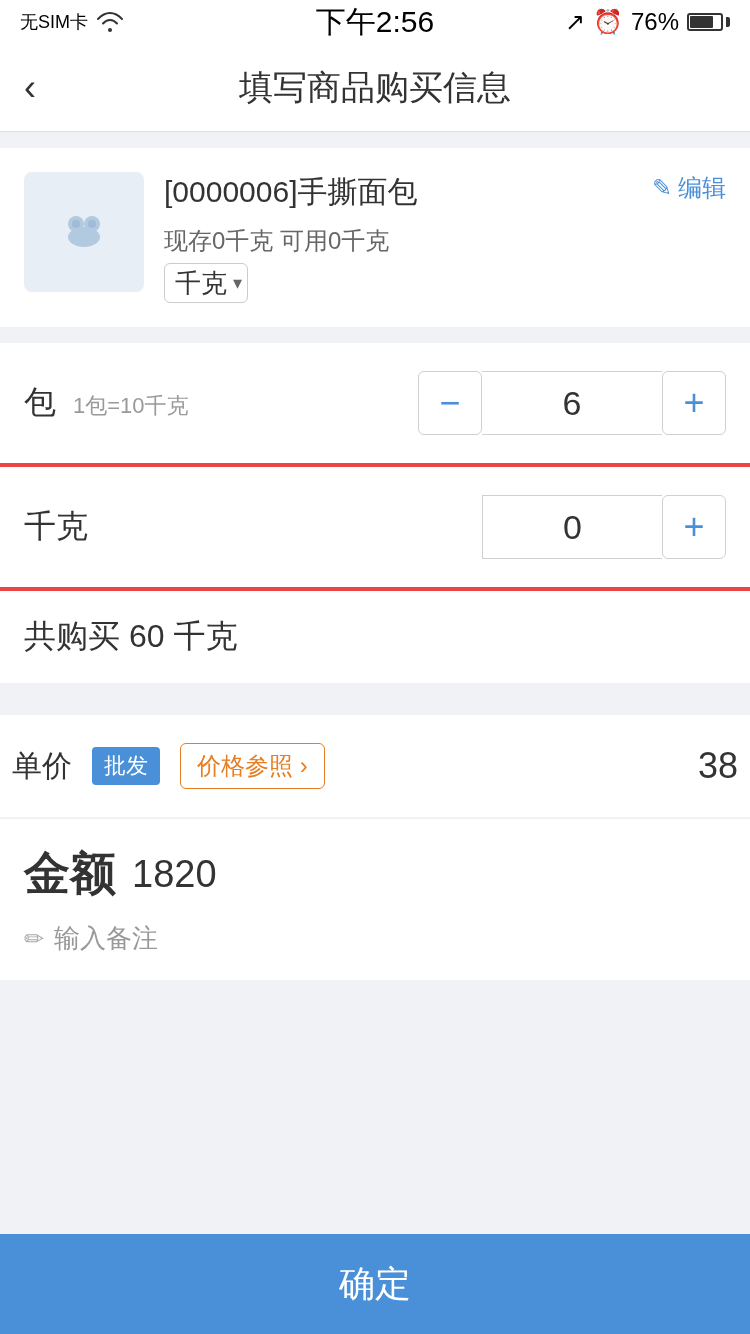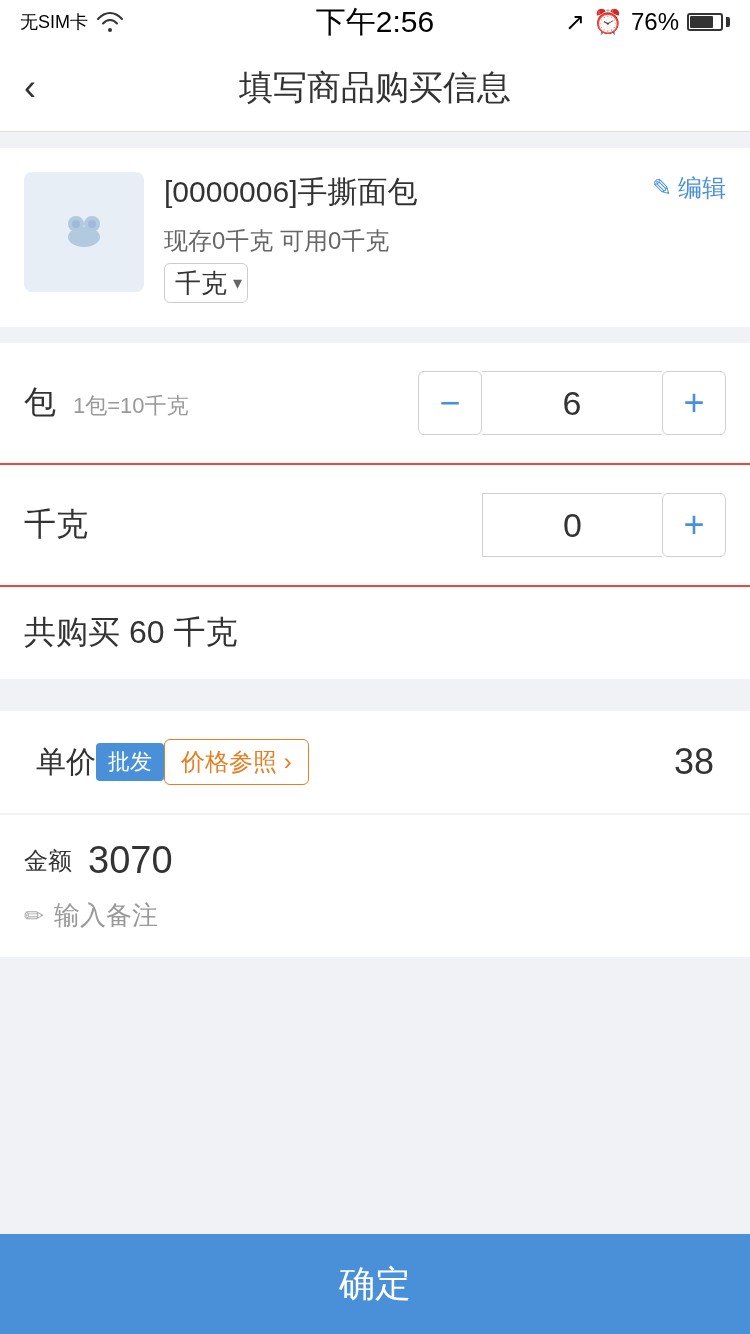--- a/index.html
+++ b/index.html
@@ -181,21 +181,21 @@
     }
 
     
     .qty-section {
       background: #fff;
     }
     .qty-row {
       display: flex;
       align-items: center;
       padding: 28px 24px;
-      border-bottom: 2px solid #ef4444;
+      border-bottom: 4px solid #ef4444;
     }
     .qty-label {
       flex: 1;
       font-size: 32px;
       color: #333;
     }
     .qty-sublabel {
       font-size: 22px;
       color: #999;
       margin-left: 8px;
@@ -274,24 +274,24 @@
       padding: 10px 24px;
       border-radius: 8px;
       background: #fff;
       cursor: pointer;
     }
 
     
     .price-section {
       background: #fff;
       margin-top: 16px;
-      padding: 28px 36px;
-      display: flex;
-      align-items: center;
-      gap: 0;
+      padding: 28px 12px;
+      display: flex;
+      align-items: center;
+      gap: 20px;
     }
     .price-label {
       font-size: 30px;
       color: #333;
     }
     .price-tag-wholesale {
       background: #4a90d9;
       color: #fff;
       font-size: 22px;
       padding: 4px 12px;
@@ -325,22 +325,22 @@
     .amount-row {
       display: flex;
       align-items: center;
       gap: 16px;
       font-size: 38px;
       color: #333;
       font-weight: 500;
       margin-bottom: 16px;
     }
     .amount-label {
-      font-weight: 400;
-      font-size: 24px;
+      font-weight: 700;
+      font-size: 46px;
     }
     .note-row {
       display: flex;
       align-items: center;
       gap: 10px;
       color: #999;
       font-size: 26px;
       padding-bottom: 16px;
       cursor: pointer;
     }
@@ -474,21 +474,21 @@
   <span class="price-tag-wholesale">批发</span>
   <button class="price-ref-btn">
     <span>价格参照 ›</span>
   </button>
   <span class="price-value">38</span>
 </div>
 
 <div class="amount-section">
   <div class="amount-row">
     <span class="amount-label">金额</span>
-    <span>3070</span>
+    <span>1820</span>
   </div>
   <div class="note-row">
     <span class="note-icon">✏</span>
     <span>输入备注</span>
   </div>
 </div>
 
 <div class="bottom-spacer"></div>
 
 <div class="confirm-bar">

